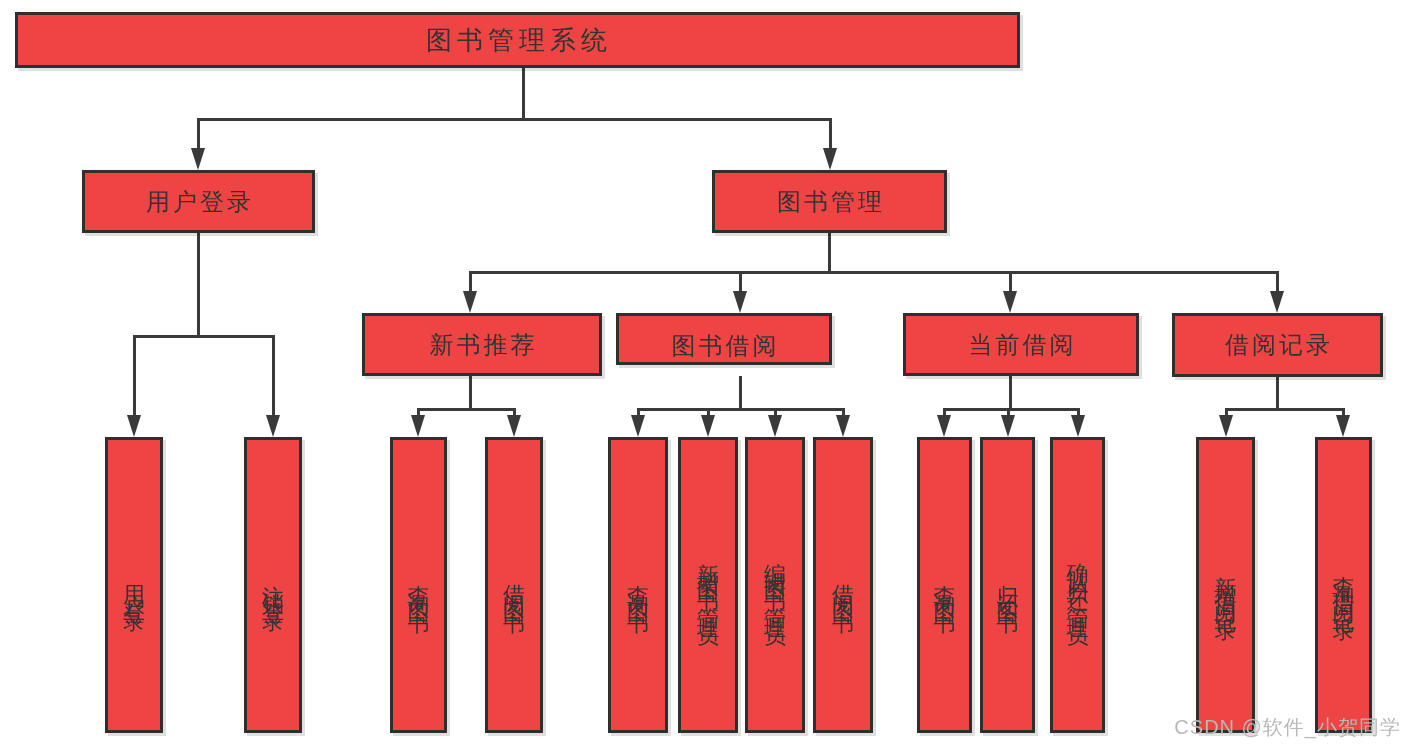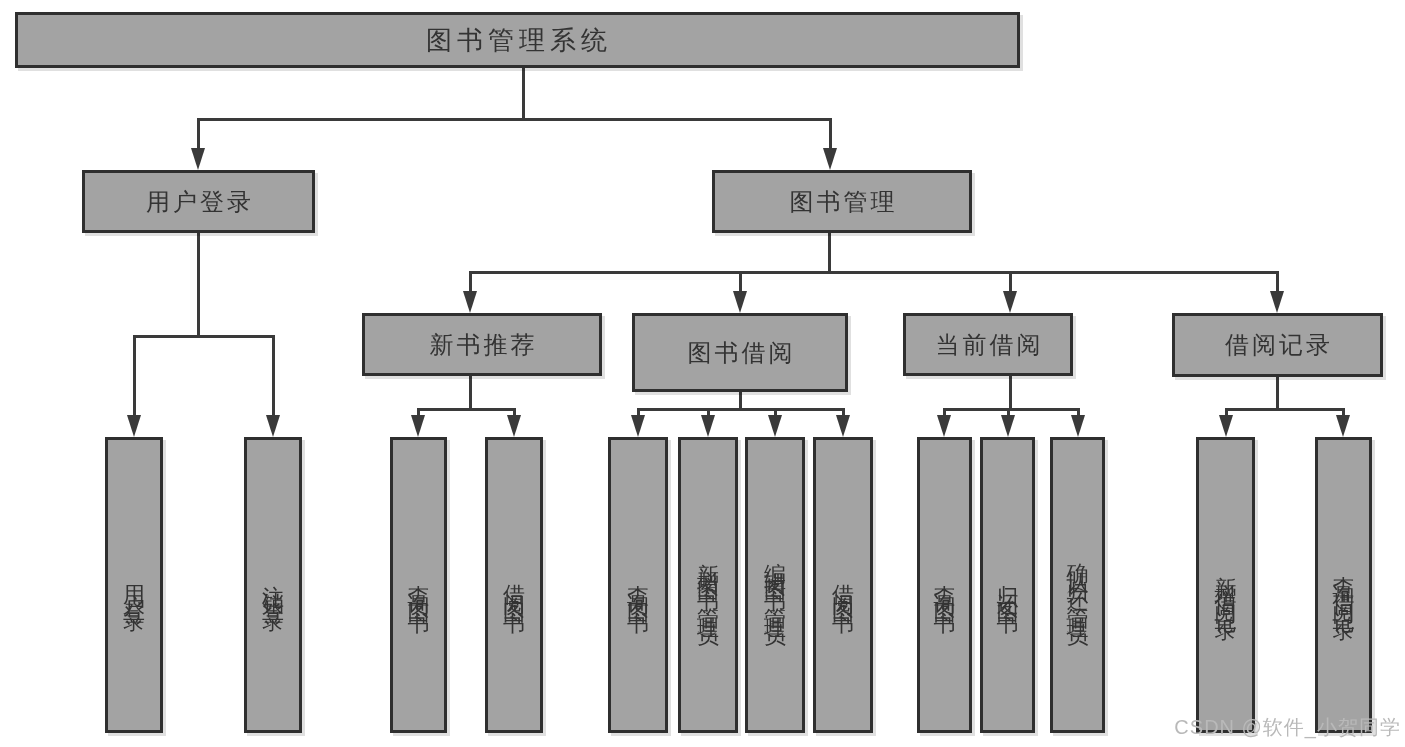--- a/index.html
+++ b/index.html
@@ -7,21 +7,21 @@
     position:relative;
     width:1405px;height:747px;
     background:var(--bg,#fff);
     font-family:"Liberation Sans","DejaVu Sans",sans-serif;
     overflow:hidden;
   }
   .node{
     position:absolute;
     box-sizing:border-box;
     border:3px solid var(--border,#2f2f2f);
-    background:#a3a3a3;
+    background:#ef4444;
     display:flex;align-items:center;justify-content:center;
     color:var(--text,#333);
     box-shadow:3px 3px 0 rgba(0,0,0,0.12);
     z-index:2;
   }
   .node .lbl{
     font-size:24px;
     letter-spacing:3px;
     white-space:nowrap;
     text-indent:3px;
@@ -114,36 +114,36 @@
     <div class="line" style="left: 1225px; top: 408px; width: 3px; height: 11px;"></div>
     <div class="arrowhead" style="left: 1219px; top: 415px;"></div>
     <div class="line" style="left: 1342px; top: 408px; width: 3px; height: 11px;"></div>
     <div class="arrowhead" style="left: 1336px; top: 415px;"></div>
     <div class="node root" style="left: 15px; top: 12px; width: 1005px; height: 56px;">
       <span class="lbl">图书管理系统</span>
     </div>
     <div class="node" style="left: 82px; top: 170px; width: 233px; height: 63px;">
       <span class="lbl">用户登录</span>
     </div>
-    <div class="node" style="left: 712px; top: 170px; width: 260px; height: 63px;">
+    <div class="node" style="left: 712px; top: 170px; width: 235px; height: 63px;">
       <span class="lbl">图书管理</span>
     </div>
     <div class="node v" style="left: 105px; top: 437px; width: 58px; height: 296px;">
       <span class="lbl">用户登录</span>
     </div>
     <div class="node v" style="left: 244px; top: 437px; width: 58px; height: 296px;">
       <span class="lbl">注销登录</span>
     </div>
     <div class="node" style="left: 362px; top: 313px; width: 240px; height: 63px;">
       <span class="lbl">新书推荐</span>
     </div>
-    <div class="node" style="left: 632px; top: 313px; width: 216px; height: 79px;">
+    <div class="node" style="left: 616px; top: 313px; width: 216px; height: 52px; align-items: flex-end;">
       <span class="lbl">图书借阅</span>
     </div>
-    <div class="node" style="left: 903px; top: 313px; width: 170px; height: 63px;">
+    <div class="node" style="left: 903px; top: 313px; width: 236px; height: 63px;">
       <span class="lbl">当前借阅</span>
     </div>
     <div class="node" style="left: 1172px; top: 313px; width: 211px; height: 64px;">
       <span class="lbl">借阅记录</span>
     </div>
     <div class="node v" style="left: 390px; top: 437px; width: 57px; height: 296px;">
       <span class="lbl">查询图书</span>
     </div>
     <div class="node v" style="left: 485px; top: 437px; width: 58px; height: 296px;">
       <span class="lbl">借阅图书</span>

